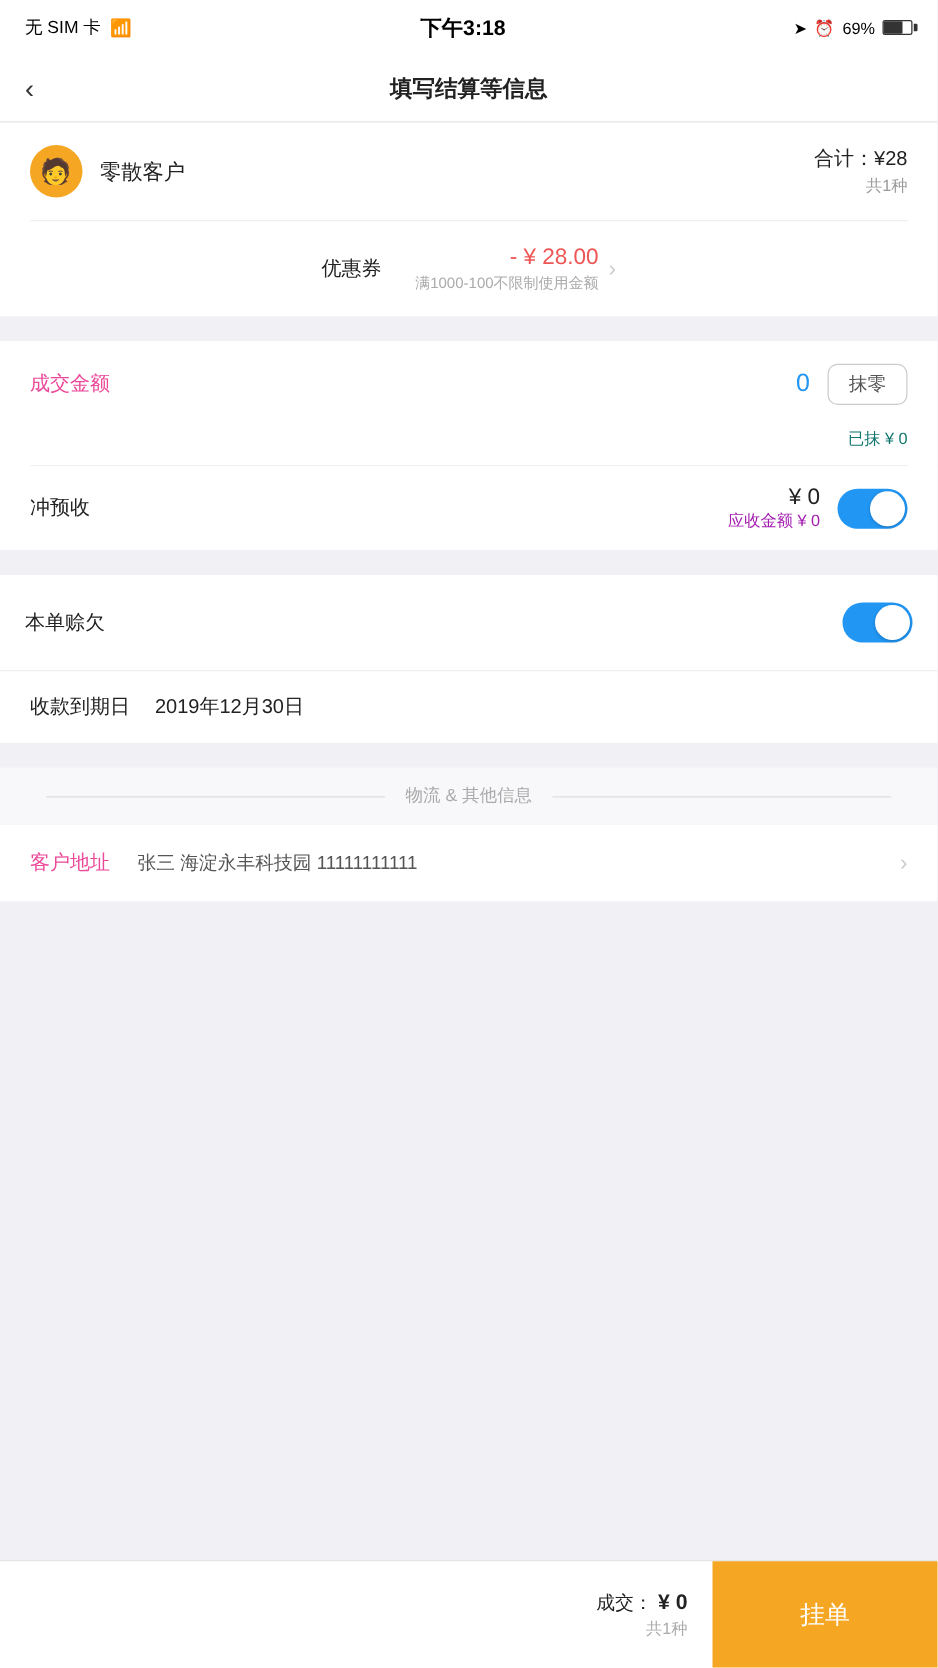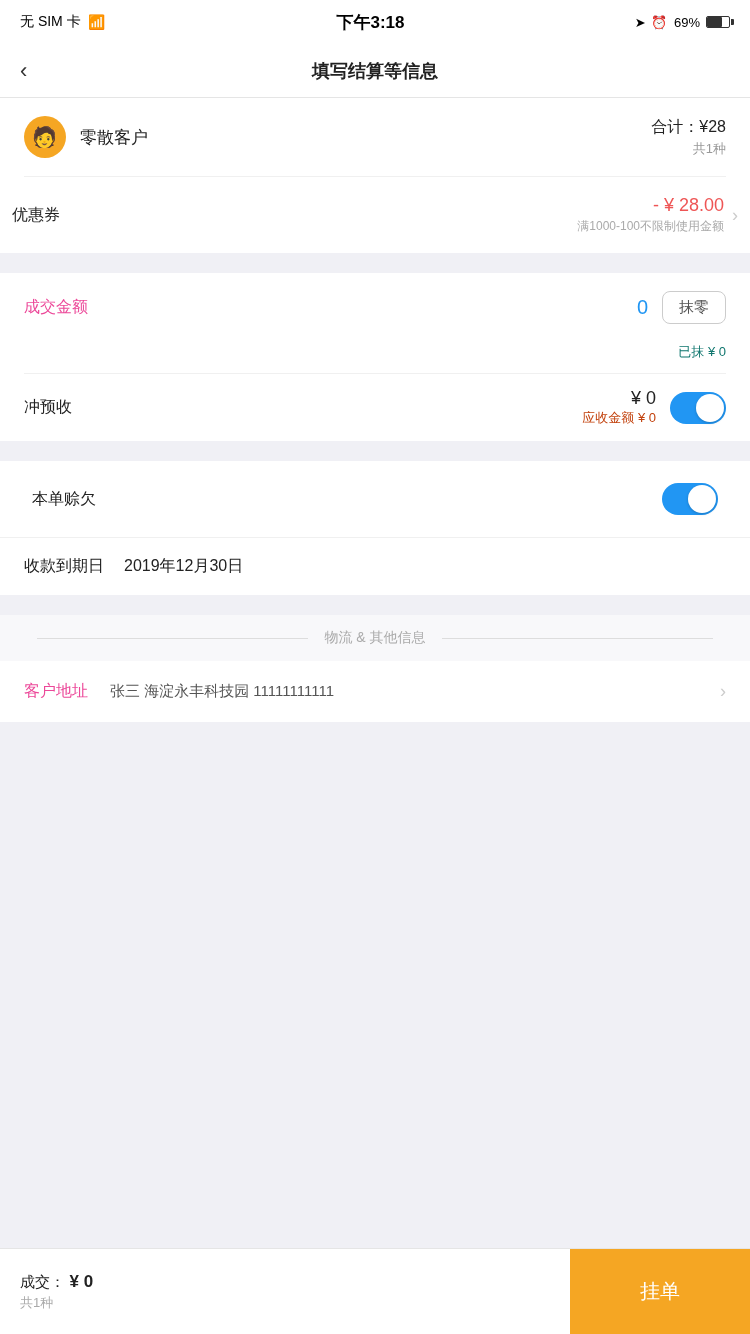--- a/index.html
+++ b/index.html
@@ -94,22 +94,22 @@
     .total-amount { font-size: 16px; color: #222; }
     .total-count { font-size: 13px; color: #999; margin-top: 2px; }
 
     
     .divider { height: 1px; background: #f0f0f0; margin: 0 24px; }
 
     
     .coupon-row {
       display: flex;
       align-items: center;
-      justify-content: space-between;
-      padding: 18px 12px;
+      justify-content: center;
+      padding: 18px 24px;
       gap: 27px;
     }
     .coupon-label { font-size: 16px; color: #222; }
     .coupon-right { display: flex; align-items: center; gap: 8px; text-align: right; }
     .coupon-discount { font-size: 18px; color: #e55; font-weight: 500; }
     .coupon-desc { font-size: 12px; color: #aaa; margin-top: 2px; }
     .chevron { font-size: 18px; color: #ccc; }
 
     
     .section-gray { background: #f0f0f5; height: 10px; }
@@ -139,39 +139,39 @@
       display: flex;
       align-items: center;
       justify-content: space-between;
       padding: 14px 24px;
       background: #fff;
     }
     .prepay-label { font-size: 16px; color: #222; }
     .prepay-right { display: flex; align-items: center; gap: 14px; }
     .prepay-amounts { text-align: right; }
     .prepay-main { font-size: 18px; color: #222; font-weight: 500; }
-    .prepay-sub { font-size: 13px; color: #c2410c; }
+    .prepay-sub { font-size: 13px; color: #a21caf; }
 
     
     .toggle {
       width: 56px; height: 32px; border-radius: 16px; background: #2196F3;
       position: relative; cursor: pointer;
     }
     .toggle-knob {
       width: 28px; height: 28px; background: #fff; border-radius: 50%;
       position: absolute; top: 2px; right: 2px;
       box-shadow: 0 1px 3px rgba(0,0,0,0.2);
     }
 
     
     .debt-row {
       display: flex;
       align-items: center;
       justify-content: space-between;
-      padding: 22px 32px;
+      padding: 22px 20px;
       background: #fff;
     }
     .debt-label { font-size: 16px; color: #222; }
 
     
     .duedate-row {
       display: flex;
       align-items: center;
       padding: 18px 24px;
       background: #fff;
@@ -216,20 +216,21 @@
       align-items: stretch;
       background: #fff;
       border-top: 1px solid #e5e5e5;
     }
     .bottom-info {
       display: flex;
       flex-direction: column;
       justify-content: center;
       padding: 0 20px;
       flex: 1;
+      align-items: flex-end;
     }
     .bottom-deal { font-size: 15px; color: #222; }
     .bottom-deal-amount { font-weight: 600; font-size: 17px; color: #222; }
     .bottom-count { font-size: 13px; color: #aaa; margin-top: 2px; }
     .btn-hangup {
       width: 180px;
       background: #f5a623;
       color: #fff;
       font-size: 20px;
       font-weight: 500;

